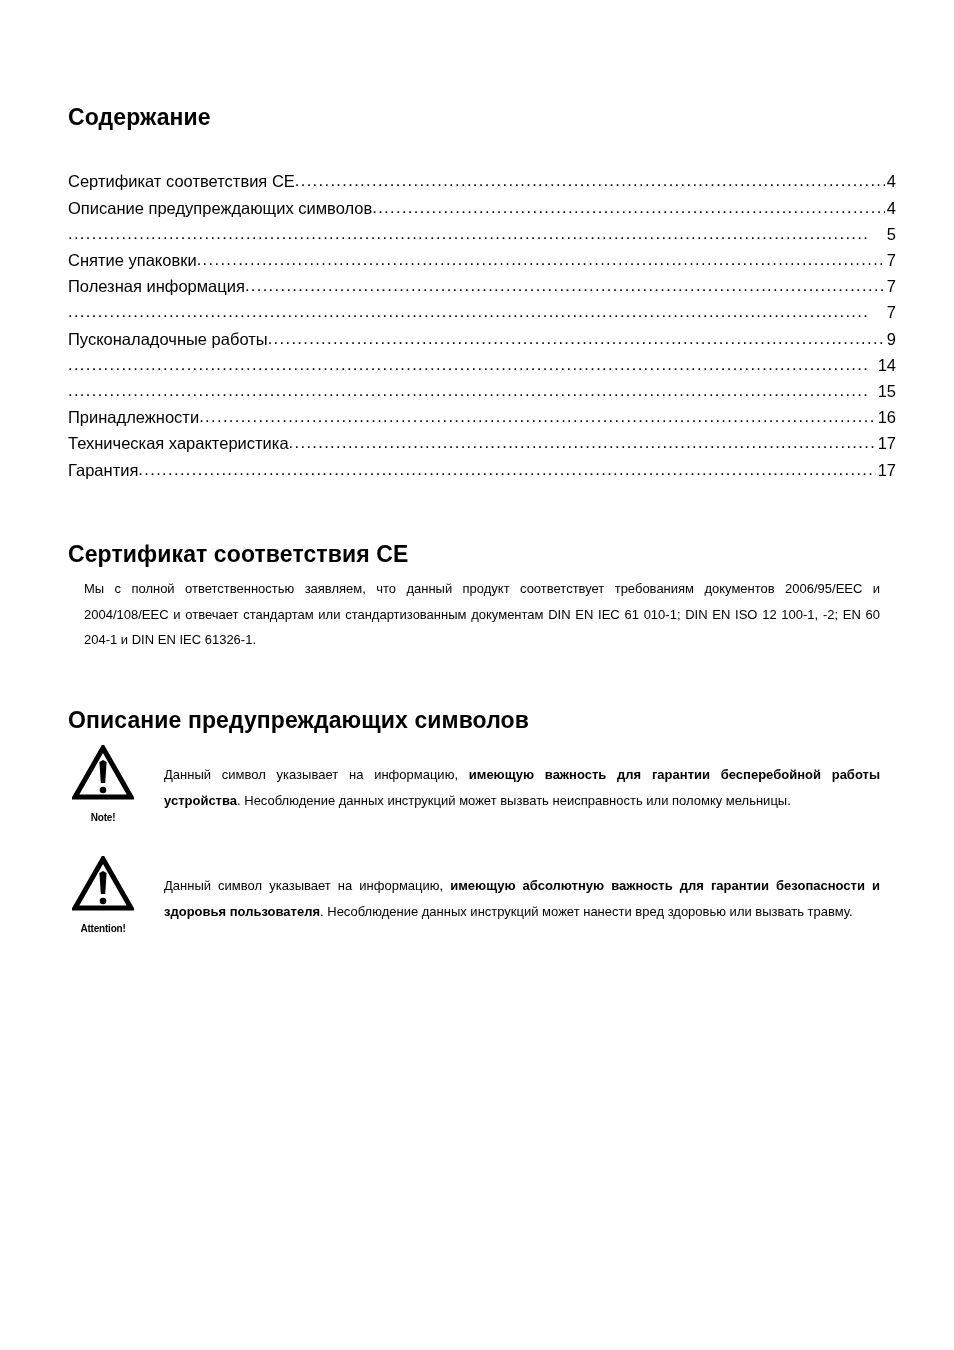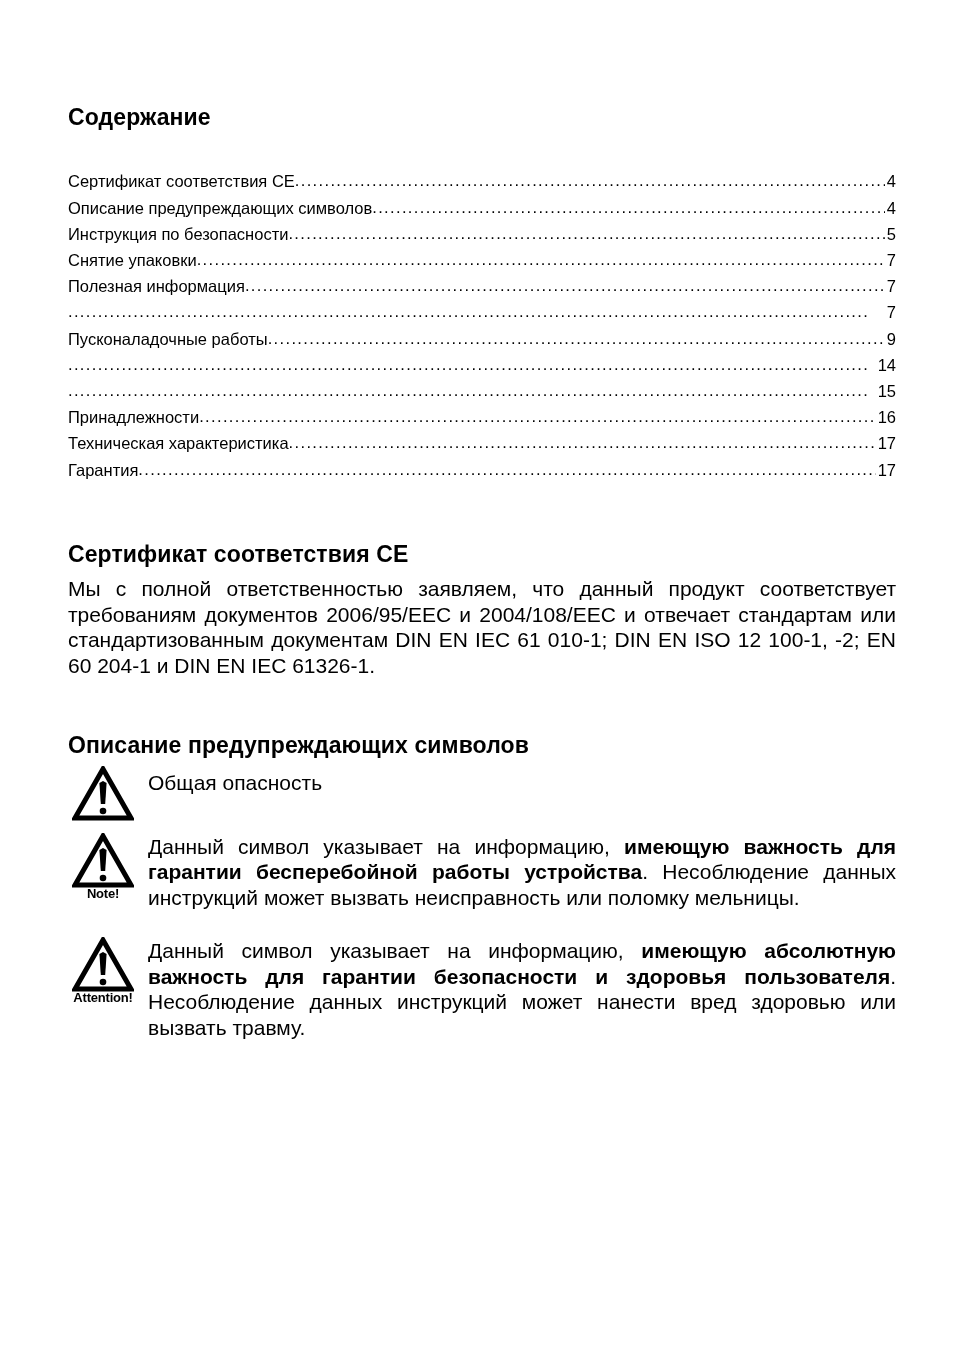--- a/index.html
+++ b/index.html
@@ -60,24 +60,24 @@
     margin-bottom: 1px;
   }
   .toc-page {
     flex: 0 0 auto;
     text-align: right;
     padding-left: 2px;
   }
 
   
   .para {
-    font-size: 21px;
+    font-size: 13px;
     line-height: 25.5px;
     text-align: justify;
-    margin: 0;
+    margin: 16px;
   }
   .block-ce {
     margin-top: 58px;
   }
   .block-ce .para {
     margin-top: 9px;
   }
 
   .block-symbols {
     margin-top: 54px;
@@ -105,25 +105,25 @@
   .sym-row-3 .sym-body { padding-top: 1px; }
 
   .tri-wrap {
     display: flex;
     flex-direction: column;
     align-items: center;
     width: 70px;
   }
   .tri-wrap svg { display: block; }
   .tri-caption {
-    font-size: 13px;
+    font-size: 10px;
     font-weight: bold;
     font-family: "Liberation Sans", sans-serif;
     line-height: 12px;
-    margin-top: 0px;
+    margin-top: 12px;
     letter-spacing: -0.2px;
     white-space: nowrap;
   }
 
   b, strong { font-weight: bold; }
 
   .page-number {
     position: absolute;
     left: 0;
     right: 0;
@@ -150,21 +150,20 @@
         <span class="toc-page">4</span>
       </div>
 
       <div class="toc-item">
         <span class="toc-label">Описание предупреждающих символов</span>
         <span class="toc-dots">.......................................................................................................................................</span>
         <span class="toc-page">4</span>
       </div>
 
       <div class="toc-item">
-        <span class="toc-label">Инструкция по безопасности </span>
         <span class="toc-dots">.......................................................................................................................................</span>
         <span class="toc-page">5</span>
       </div>
 
       <div class="toc-item">
         <span class="toc-label">Снятие упаковки </span>
         <span class="toc-dots">.......................................................................................................................................</span>
         <span class="toc-page">7</span>
       </div>
 
@@ -216,37 +215,20 @@
     </div>
 
     <div class="block-ce">
       <h1 class="section-title">Сертификат соответствия CE</h1>
       <p class="para">Мы с полной ответственностью заявляем, что данный продукт соответствует требованиям документов 2006/95/EEC и 2004/108/EEC и отвечает стандартам или стандартизованным документам DIN EN IEC 61 010-1; DIN EN ISO 12 100-1, -2; EN 60 204-1 и DIN EN IEC 61326-1.</p>
     </div>
 
     <div class="block-symbols">
       <h1 class="section-title">Описание предупреждающих символов</h1>
 
-      <div class="sym-row sym-row-1">
-        <div class="sym-icon">
-          <div class="tri-wrap">
-            <span>
-              <svg width="62" height="55" viewBox="0 0 62 55" aria-hidden="true">
-                <path d="M31 3 L59 52 L3 52 Z" fill="none" stroke="#000" stroke-width="5" stroke-linejoin="miter"></path>
-                <path d="M31 15 L34.6 17 L33.2 38 L28.8 38 L27.4 17 Z" fill="#000"></path>
-                <circle cx="31" cy="45" r="3.3" fill="#000"></circle>
-              </svg>
-            </span>
-            <span class="tri-caption"></span>
-          </div>
-        </div>
-        <div class="sym-body">
-          <p class="para">Общая опасность</p>
-        </div>
-      </div>
 
       <div class="sym-row sym-row-2">
         <div class="sym-icon">
           <div class="tri-wrap">
             <span>
               <svg width="62" height="55" viewBox="0 0 62 55" aria-hidden="true">
                 <path d="M31 3 L59 52 L3 52 Z" fill="none" stroke="#000" stroke-width="5" stroke-linejoin="miter"></path>
                 <path d="M31 15 L34.6 17 L33.2 38 L28.8 38 L27.4 17 Z" fill="#000"></path>
                 <circle cx="31" cy="45" r="3.3" fill="#000"></circle>
               </svg>

